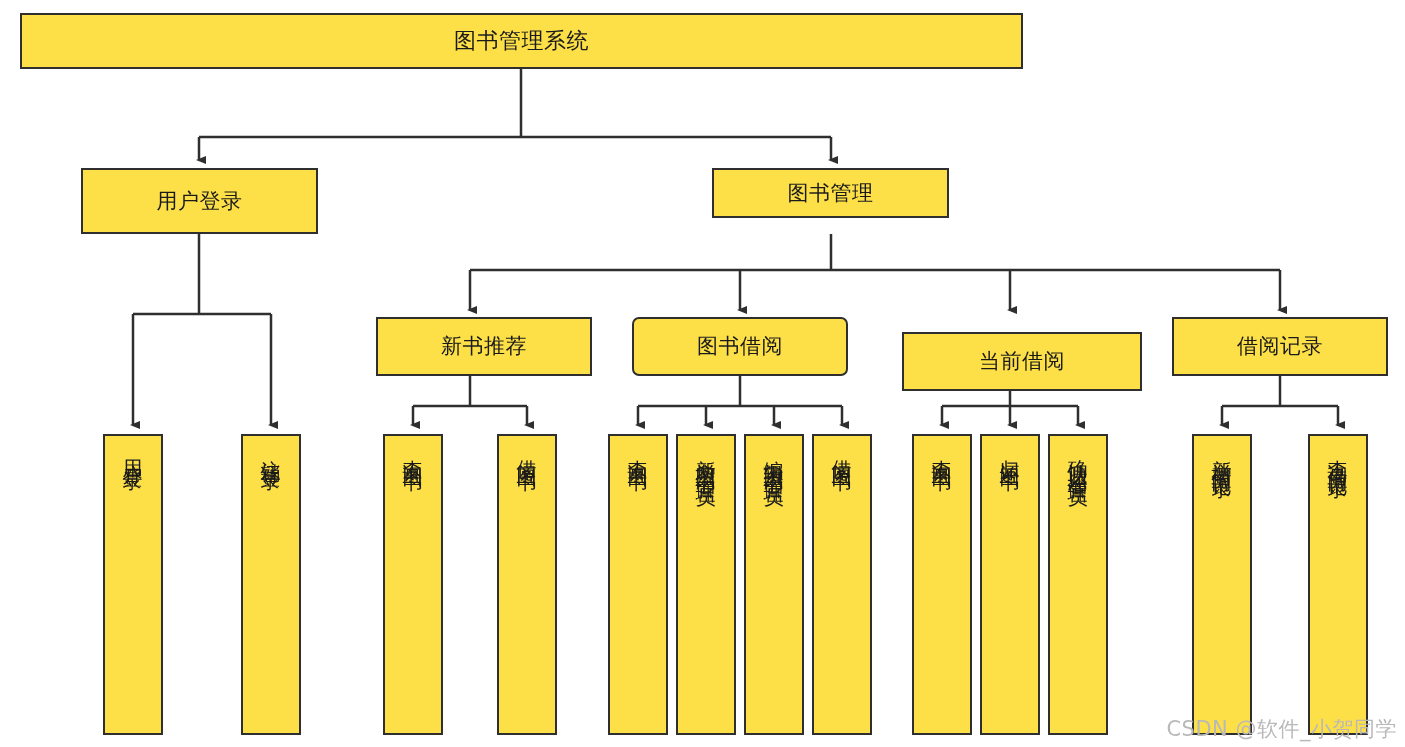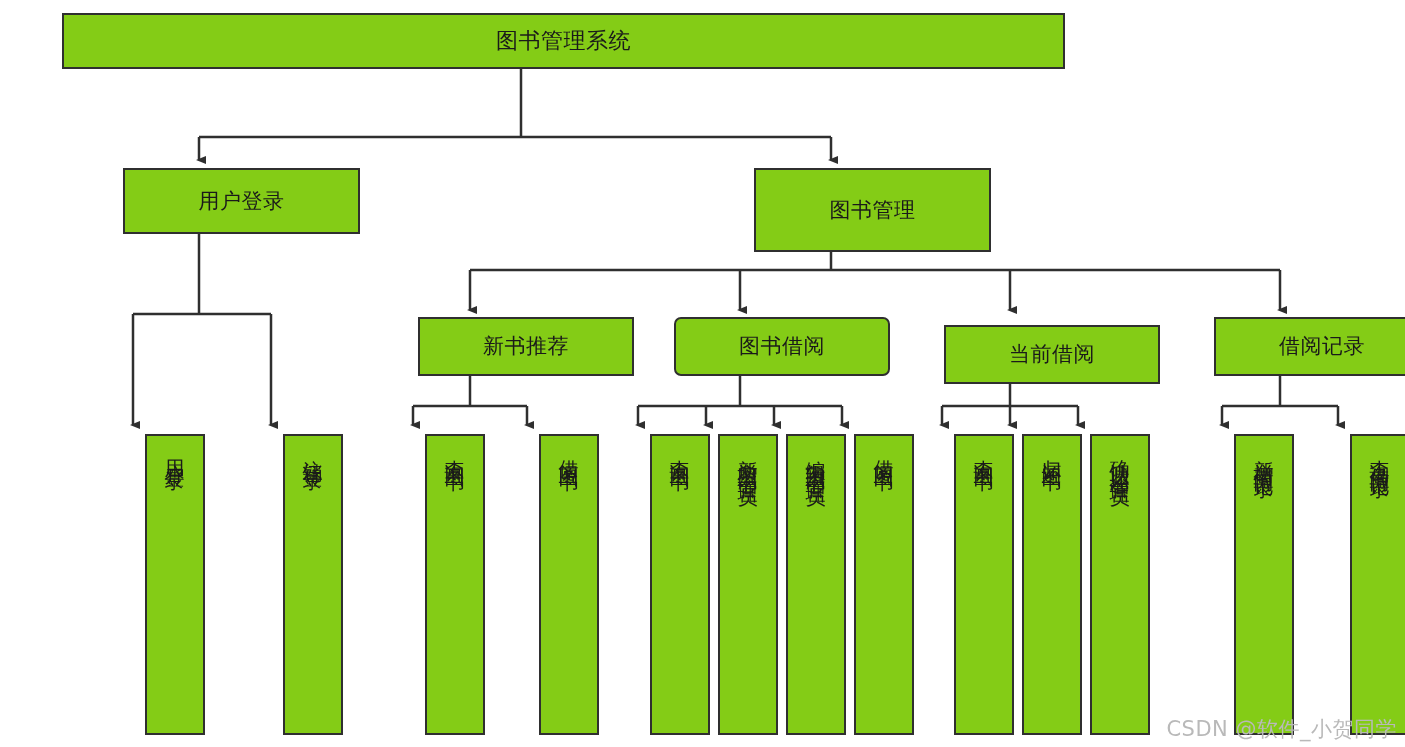--- a/index.html
+++ b/index.html
@@ -21,27 +21,26 @@
     position: absolute;
     left: 0;
     top: 0;
     width: 1405px;
     height: 747px;
     pointer-events: none;
   }
   .node {
     position: absolute;
     box-sizing: border-box;
-    background: #84cc16;
+    background: #fde047;
     border: 2px solid #2f2f2f;
     display: flex;
     align-items: center;
     justify-content: center;
     z-index: 2;
-    margin-left: 42px;
   }
   .node-label {
     color: #1a1a1a;
     text-align: center;
     line-height: 1.18;
     letter-spacing: 0.5px;
     white-space: nowrap;
   }
   .node.horizontal .node-label {
     font-size: 21px;
@@ -127,31 +126,31 @@
     </g>
   </svg>
 
   <div class="node horizontal root" style="left:20px; top:13px; width:1003px; height:56px;">
     <span class="node-label">图书管理系统</span>
   </div>
 
   <div class="node horizontal" style="left:81px; top:168px; width:237px; height:66px;">
     <span class="node-label">用户登录</span>
   </div>
-  <div class="node horizontal" style="left:712px; top:168px; width:237px; height:84px;">
+  <div class="node horizontal" style="left:712px; top:168px; width:237px; height:50px;">
     <span class="node-label">图书管理</span>
   </div>
 
   <div class="node horizontal" style="left:376px; top:317px; width:216px; height:59px;">
     <span class="node-label">新书推荐</span>
   </div>
   <div class="node horizontal" style="left:632px; top:317px; width:216px; height:59px;border-radius:7px;">
     <span class="node-label">图书借阅</span>
   </div>
-  <div class="node horizontal" style="left:902px; top:325px; width:216px; height:59px;">
+  <div class="node horizontal" style="left:902px; top:332px; width:240px; height:59px;">
     <span class="node-label">当前借阅</span>
   </div>
   <div class="node horizontal" style="left:1172px; top:317px; width:216px; height:59px;">
     <span class="node-label">借阅记录</span>
   </div>
 
   <div class="node vertical" style="left:103px; top:434px; width:60px; height:301px;">
     <span class="node-label">用户登录</span>
   </div>
   <div class="node vertical" style="left:241px; top:434px; width:60px; height:301px;">

